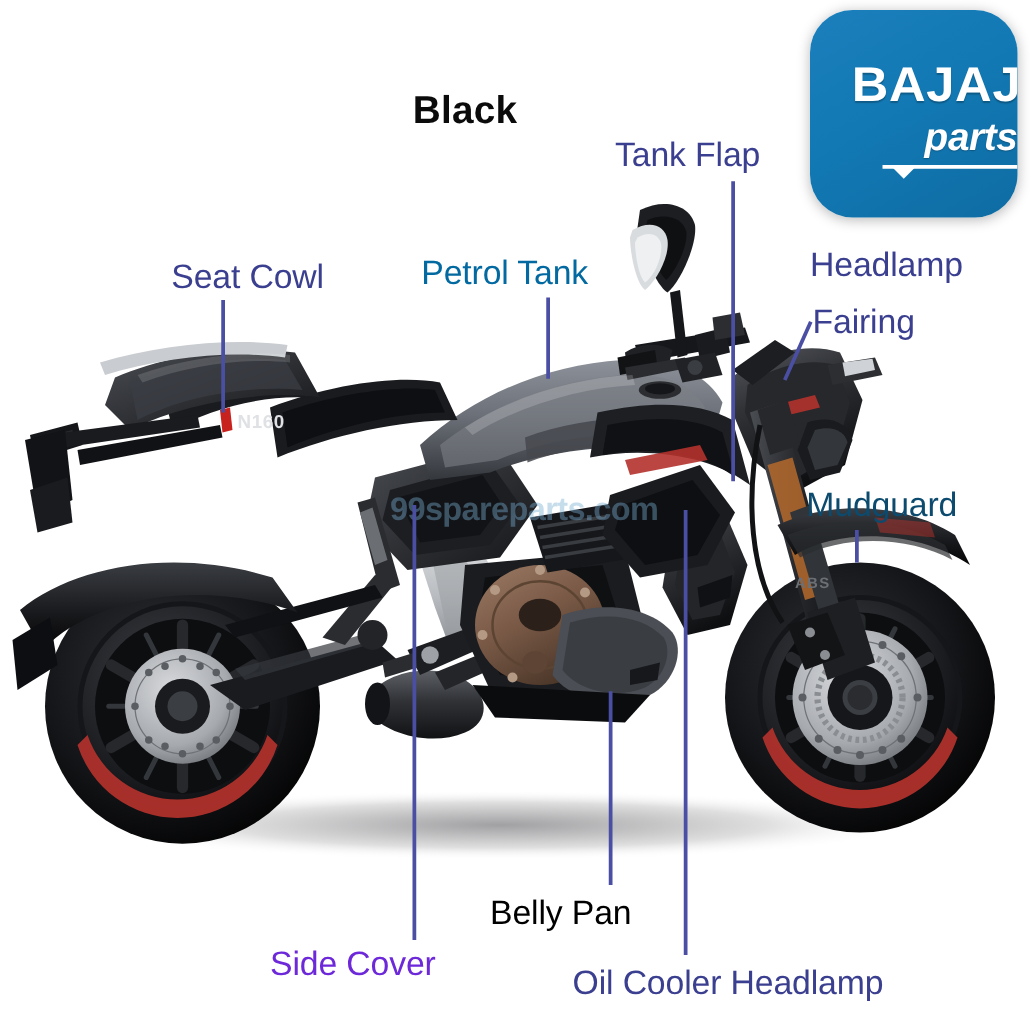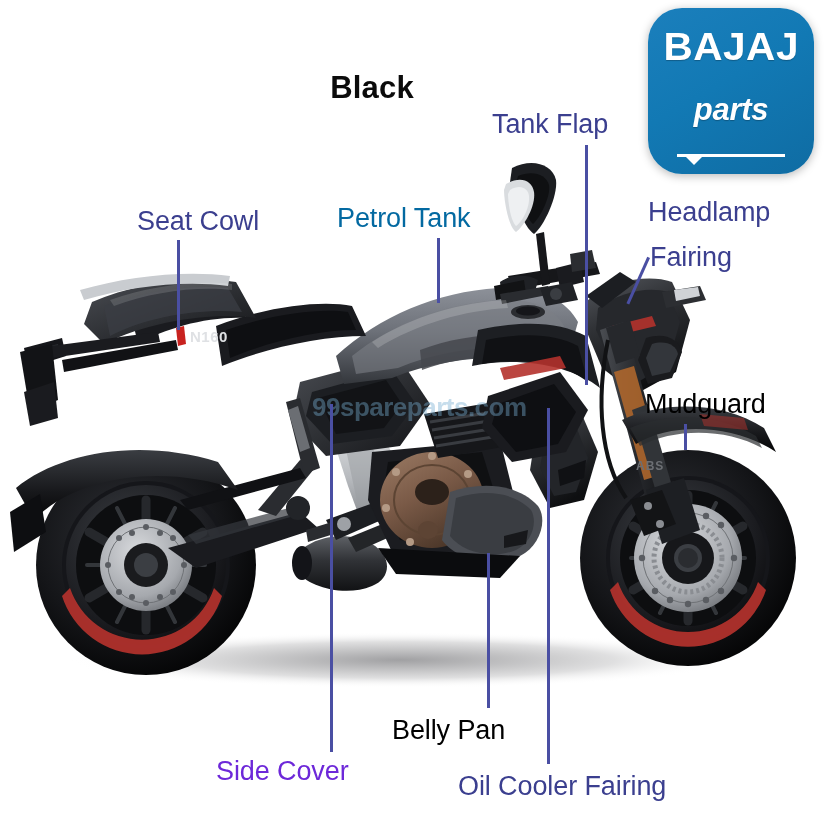--- a/index.html
+++ b/index.html
@@ -52,24 +52,23 @@
     position: absolute;
     right: 10px;
     top: 8px;
     width: 166px;
     height: 166px;
     border-radius: 34px;
     background: linear-gradient(150deg, #1b7fbc 0%, #1279b4 45%, #0f6ca3 100%);
     box-shadow: 0 2px 10px rgba(0,0,0,0.28), 0 0 0 1px rgba(255,255,255,0.35);
     display: flex;
     flex-direction: column;
-    align-items: center;
+    align-items: flex-end;
     justify-content: center;
     overflow: hidden;
-    gap: 22px;
   }
   .logo-bajaj {
     color: #ffffff;
     font-size: 39px;
     font-weight: bold;
     letter-spacing: 0.5px;
     line-height: 1;
     margin-top: 2px;
     text-shadow: 0 1px 1px rgba(0,0,0,0.25);
     font-family: "Liberation Sans", sans-serif;
@@ -479,19 +478,19 @@
       <div class="leader" style="left: 490px; top: 553px; width: 155px; height: 3px; background: rgb(74, 79, 163); transform: rotate(90deg);"></div>
       <div class="leader" style="left: 550px; top: 408px; width: 356px; height: 3px; background: rgb(74, 79, 163); transform: rotate(90deg);"></div>
     </div>
 
   <div id="labels">
       <div class="label" style="left: 97px; top: 207px; color: rgb(59, 63, 143); margin-left: 40px;">Seat Cowl</div>
       <div class="label" style="left: 337px; top: 204px; color: #0369a1;">Petrol Tank</div>
       <div class="label" style="left: 492px; top: 110px; color: rgb(59, 63, 143);">Tank Flap</div>
       <div class="label" style="left: 648px; top: 198px; color: rgb(59, 63, 143);">Headlamp</div>
       <div class="label" style="left: 650px; top: 243px; color: rgb(59, 63, 143);">Fairing</div>
-      <div class="label" style="left: 645px; top: 390px; color: #000000;">Mudguard</div>
+      <div class="label" style="left: 645px; top: 390px; color: #0c4a6e;">Mudguard</div>
       <div class="label" style="left: 392px; top: 716px; color: #000000;">Belly Pan</div>
       <div class="label" style="left: 216px; top: 757px; color: #6d28d9;">Side Cover</div>
-      <div class="label" style="left: 458px; top: 772px; color: rgb(59, 63, 143);">Oil Cooler Fairing</div>
+      <div class="label" style="left: 458px; top: 772px; color: rgb(59, 63, 143);">Oil Cooler Headlamp</div>
     </div>
 
 </div>
 
 </body></html>

